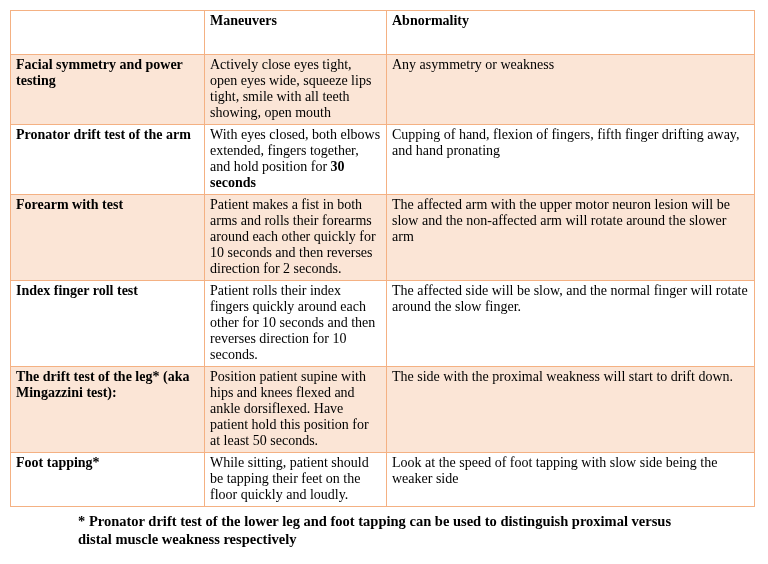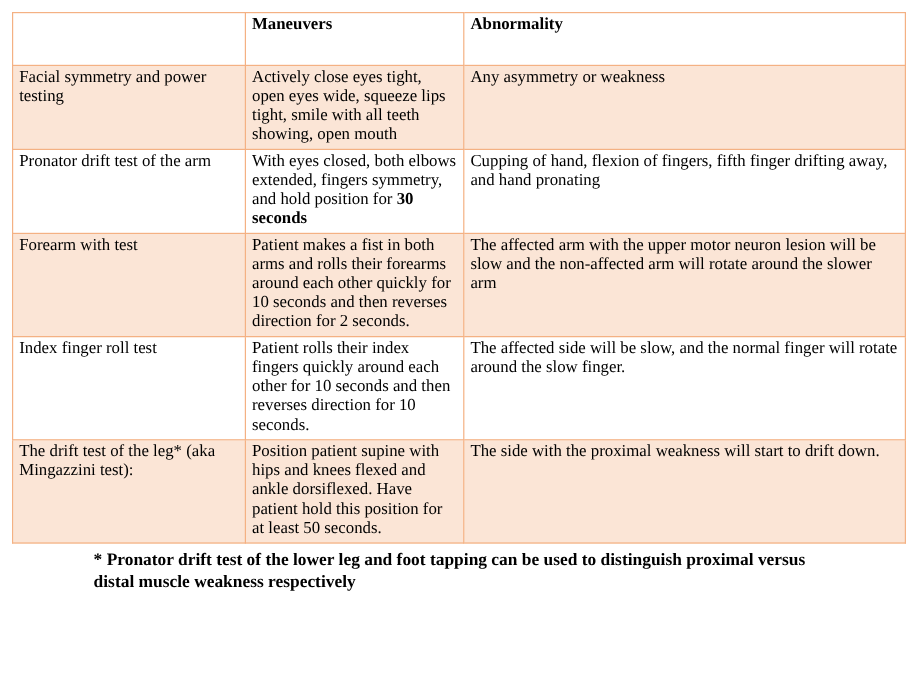--- a/index.html
+++ b/index.html
@@ -32,21 +32,21 @@
     font-size: 14px;
     line-height: 16px;
     text-align: left;
   }
   table.exam th {
     font-weight: bold;
     height: 38px;
     background: #ffffff;
   }
   tr.shaded td { background: var(--shade-color, #FBE5D6); }
-  td.test-cell { font-weight: normal; margin-left: 14px; }
+  td.test-cell { font-weight: bold; margin-left: 14px; }
   span.seg-bold { font-weight: bold; }
   .footnote {
     margin: 5px 0 0 68px;
     width: 612px;
     font-weight: bold;
     font-size: 14.5px;
     line-height: 18px;
   }
 </style>
 </head>
@@ -68,36 +68,41 @@
       </tr>
     </thead>
     <tbody id="exam-body">
         <tr class="shaded">
           <td class="test-cell">Facial symmetry and power testing</td>
           <td><span>Actively close eyes tight, open eyes wide, squeeze lips tight, smile with all teeth showing, open mouth</span></td>
           <td>Any asymmetry or weakness</td>
         </tr>
         <tr>
           <td class="test-cell">Pronator drift test of the arm</td>
-          <td><span>With eyes closed, both elbows extended, fingers symmetry, and hold position for </span><span class="seg-bold">30 seconds</span></td>
+          <td><span>With eyes closed, both elbows extended, fingers together, and hold position for </span><span class="seg-bold">30 seconds</span></td>
           <td>Cupping of hand, flexion of fingers, fifth finger drifting away, and hand pronating</td>
         </tr>
         <tr class="shaded">
           <td class="test-cell">Forearm with test</td>
           <td><span>Patient makes a fist in both arms and rolls their forearms around each other quickly for 10 seconds and then reverses direction for 2 seconds.</span></td>
           <td>The affected arm with the upper motor neuron lesion will be slow and the non-affected arm will rotate around the slower arm</td>
         </tr>
         <tr>
           <td class="test-cell">Index finger roll test</td>
           <td><span>Patient rolls their index fingers quickly around each other for 10 seconds and then reverses direction for 10 seconds.</span></td>
           <td>The affected side will be slow, and the normal finger will rotate around the slow finger.</td>
         </tr>
         <tr class="shaded">
           <td class="test-cell">The drift test of the leg* (aka Mingazzini test):</td>
           <td><span>Position patient supine with hips and knees flexed and ankle dorsiflexed. Have patient hold this position for at least 50 seconds.</span></td>
           <td>The side with the proximal weakness will start to drift down.</td>
         </tr>
+        <tr>
+          <td class="test-cell">Foot tapping*</td>
+          <td><span>While sitting, patient should be tapping their feet on the floor quickly and loudly.</span></td>
+          <td>Look at the speed of foot tapping with slow side being the weaker side</td>
+        </tr>
       </tbody>
   </table>
 
   <div class="footnote">* Pronator drift test of the lower leg and foot tapping can be used to distinguish proximal versus distal muscle weakness respectively</div>
 
 </div>
 
 </body></html>

